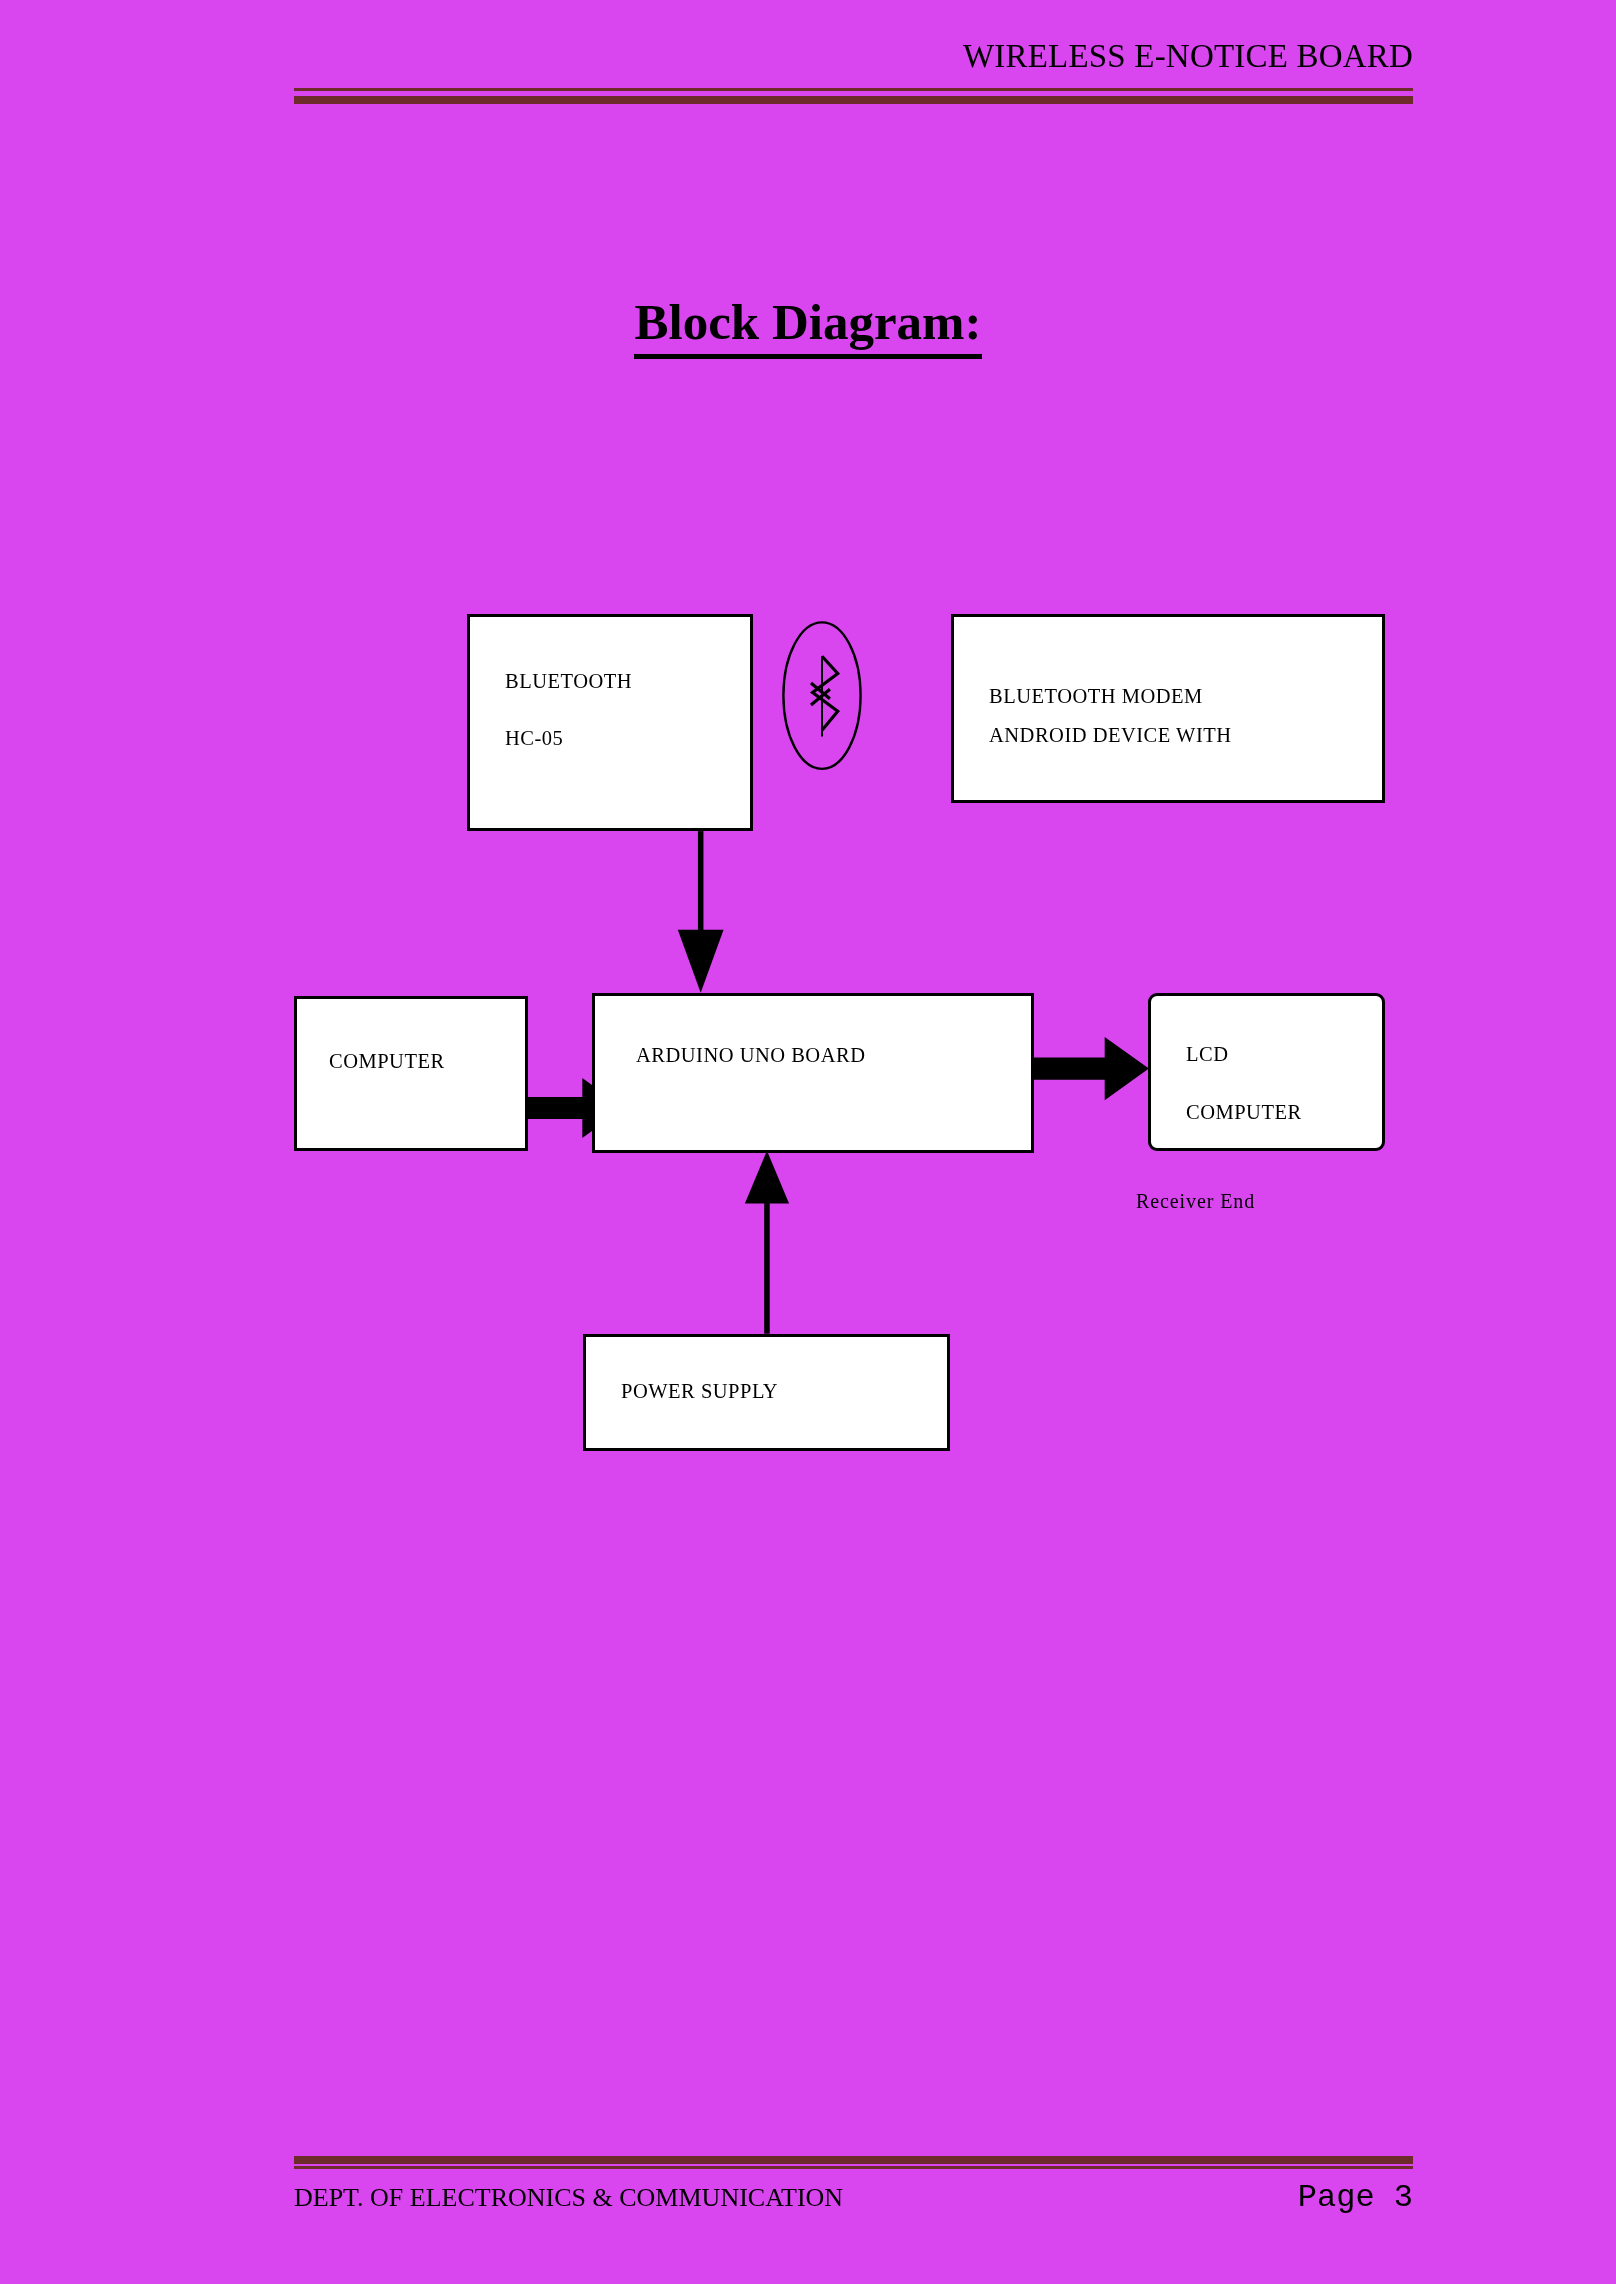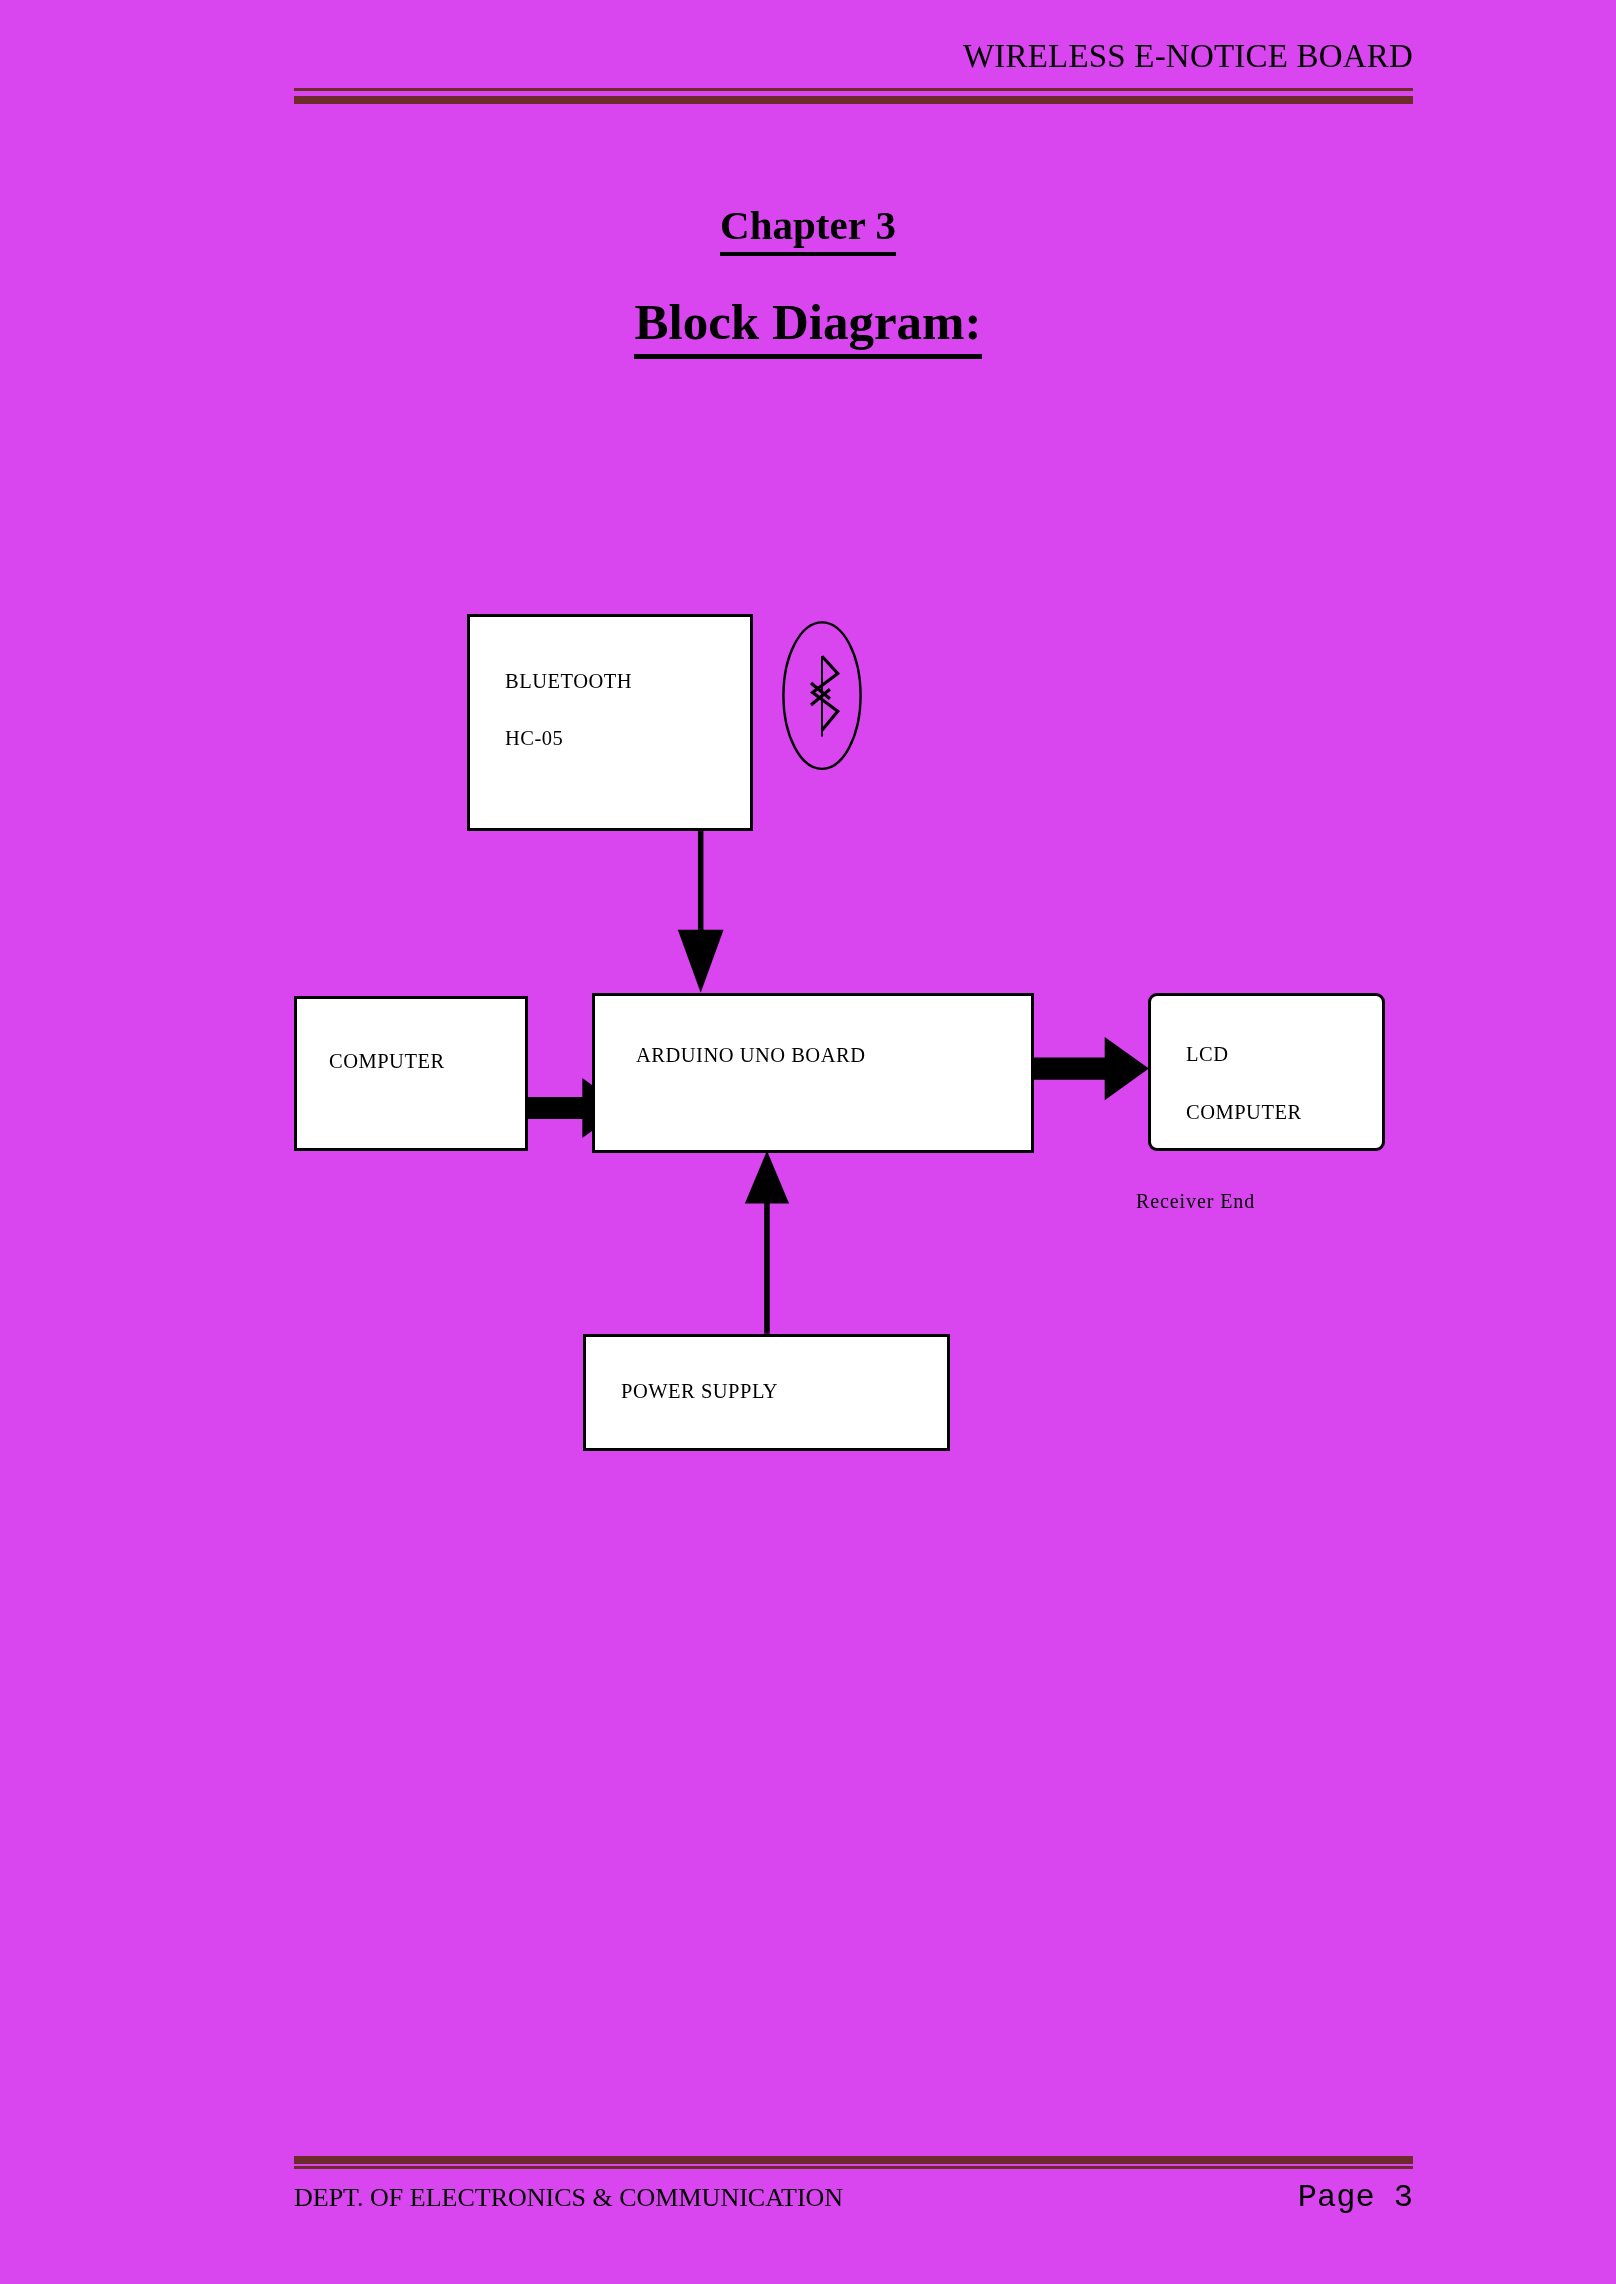--- a/index.html
+++ b/index.html
@@ -194,23 +194,20 @@
 <body>
 
 <div class="page">
 
   <div class="header">
     <div class="header-title">WIRELESS E-NOTICE BOARD</div>
     <div class="rule-thin"></div>
     <div class="rule-thick"></div>
   </div>
 
-  <div class="doc-title title-chapter">
-    <span>Chapter 3</span>
-  </div>
   <div class="doc-title title-subject">
     <span>Block Diagram:</span>
   </div>
 
   <div class="diagram">
 
     <svg class="connectors" viewBox="0 0 2048 2894">
 
       <line x1="888" y1="1053" x2="888" y2="1205" stroke="#000" stroke-width="7"></line>
       <polygon points="888,1258 859,1178 917,1178" fill="#000"></polygon>
@@ -229,20 +226,24 @@
     </div>
 
     <svg class="bt-logo" viewBox="0 0 104 193">
       <ellipse cx="52" cy="96" rx="49" ry="93" fill="none" stroke="#000" stroke-width="3"></ellipse>
       <line x1="52" y1="46" x2="52" y2="148" stroke="#000" stroke-width="2.5"></line>
       <path d="M52,46 L72,68 L40,92 L72,116 L52,140" fill="none" stroke="#000" stroke-width="4" stroke-linejoin="miter"></path>
       <line x1="38" y1="80" x2="62" y2="100" stroke="#000" stroke-width="4"></line>
       <line x1="38" y1="108" x2="62" y2="88" stroke="#000" stroke-width="4"></line>
     </svg>
 
+    <div class="node" id="node-modem">
+      <div class="node-text l1">BLUETOOTH MODEM</div>
+      <div class="node-text l2">ANDROID DEVICE WITH</div>
+    </div>
 
     <div class="node" id="node-computer">
       <div class="node-text l1">COMPUTER</div>
     </div>
 
     <div class="node" id="node-arduino">
       <div class="node-text l1">ARDUINO UNO BOARD</div>
     </div>
 
     <div class="node" id="node-lcd">

